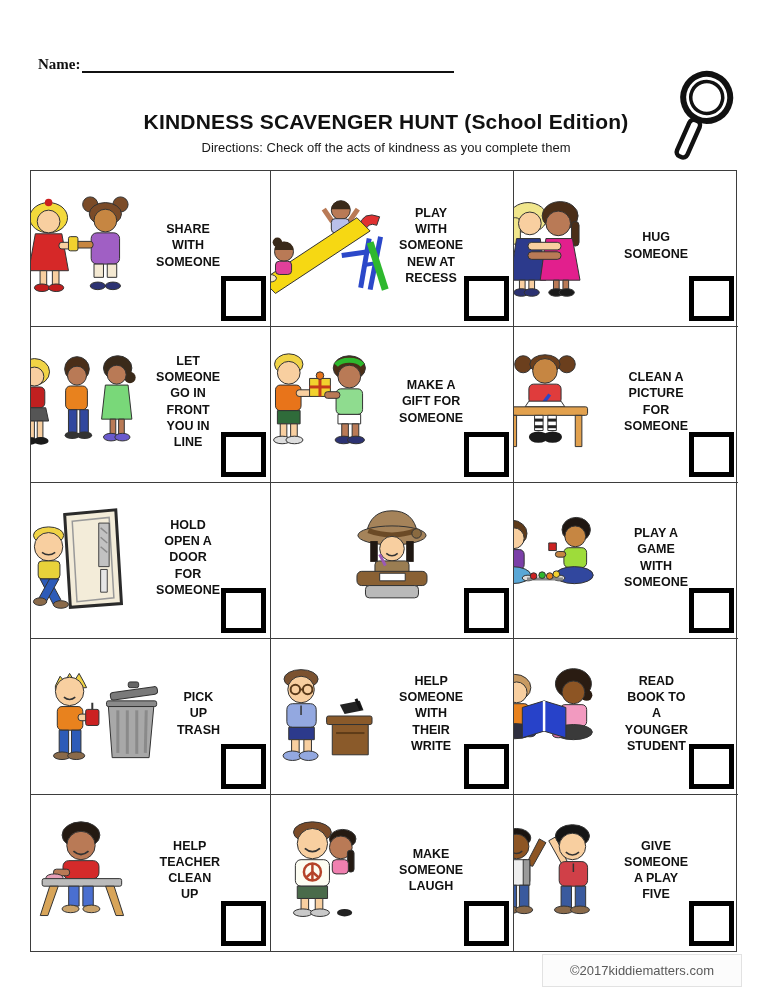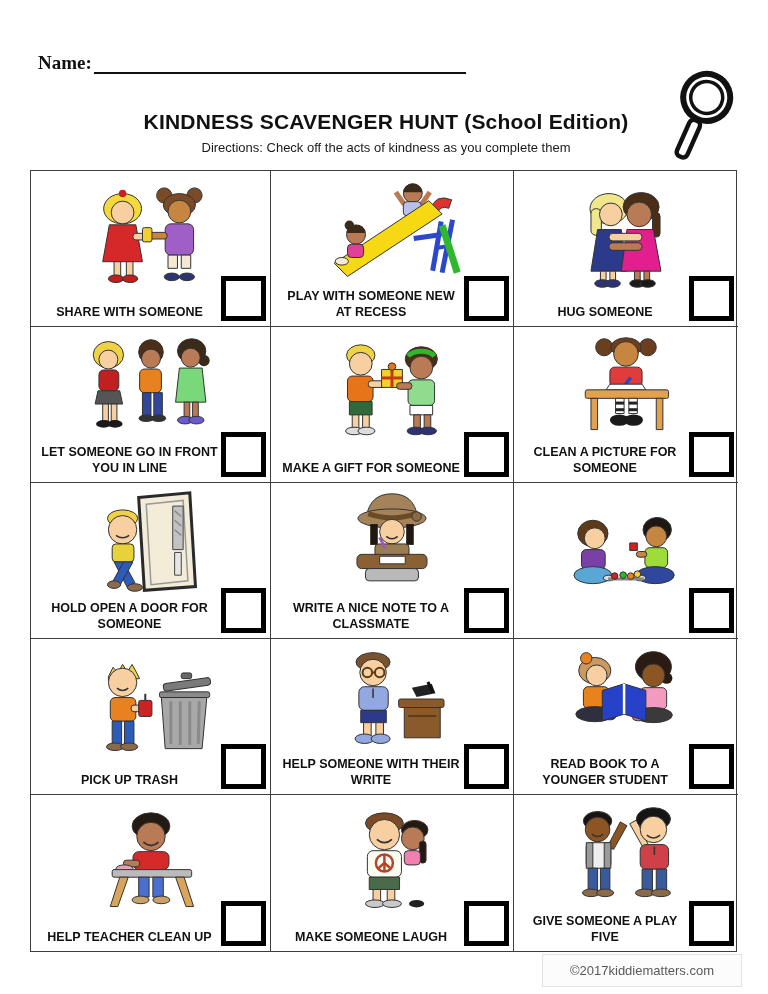--- a/index.html
+++ b/index.html
@@ -1,33 +1,33 @@
 <!DOCTYPE html>
 <html><head>
 <meta charset="utf-8">
 <style>
   html,body{margin:0;padding:0;}
   .page{width:768px;height:994px;position:relative;background:#ffffff;overflow:hidden;
         font-family:"Liberation Sans",sans-serif;color:#111;}
   
   .name-row{position:absolute;left:38px;top:52px;font-family:"Liberation Serif",serif;
-            font-weight:bold;font-size:19px;white-space:nowrap;}
+            font-weight:bold;font-size:15px;white-space:nowrap;}
   .name-line{display:inline-block;width:372px;height:19px;border-bottom:2.5px solid #111;
              vertical-align:bottom;margin-left:2px;}
   
   .header{position:absolute;left:0;top:110px;width:748px;text-align:center;}
   .title{font-size:21px;font-weight:bold;letter-spacing:0.2px;margin-left:24px;}
   .directions{font-size:13px;margin-top:6px;margin-left:24px;color:#1a1a1a;}
   .magnifier{position:absolute;top:68px;right:20px;width:94px;height:100px;}
   
   .grid{position:absolute;left:30px;top:170px;width:707px;height:782px;
         display:grid;grid-template-columns:240px 243px 224px;grid-template-rows:repeat(5,1fr);
         border:1.5px solid #3d3d3d;box-sizing:border-box;background:#fff;}
   .cell{position:relative;border-right:1.5px solid #3d3d3d;border-bottom:1.5px solid #3d3d3d;
-        display:flex;flex-direction:column;align-items:center;justify-content:flex-end;
+        display:flex;flex-direction:row;align-items:center;justify-content:flex-end;
         box-sizing:border-box;padding-bottom:5px;overflow:hidden;}
   .cell:nth-child(3n){border-right:none;}
   .cell:nth-child(n+13){border-bottom:none;}
   .illus{flex:1;display:flex;align-items:center;justify-content:center;width:100%;padding-top:3px;}
   .illus svg{height:106px;}
   .tasklabel{font-weight:bold;font-size:12.5px;line-height:1.3;text-align:center;
              padding:0 50px 1px 8px;box-sizing:border-box;width:100%;}
   .checkbox{position:absolute;right:4px;bottom:5px;width:45px;height:45px;background:#fff;
             border:5px solid #000;box-sizing:border-box;cursor:pointer;}
   
@@ -272,21 +272,20 @@
           <rect x="90" y="36" width="8" height="22" fill="#1f1712"></rect>
           <circle cx="75" cy="44" r="13" fill="#f8cfa0" stroke="#333"></circle>
           <path d="M69,49 q6,5 12,0" stroke="#333" stroke-width="1.5" fill="none"></path>
           <rect x="57" y="57" width="36" height="15" rx="4" fill="#9a7d52" stroke="#333"></rect>
           <line x1="68" y1="62" x2="62" y2="50" stroke="#9b59b6" stroke-width="3"></line>
           <rect x="38" y="68" width="74" height="15" rx="5" fill="#8a6134" stroke="#333"></rect>
           <rect x="62" y="70" width="27" height="8" fill="#ffffff" stroke="#333"></rect>
           <rect x="47" y="83" width="56" height="13" rx="4" fill="#b9b9b9" stroke="#333"></rect>
         </svg>
       </div>
-      <div class="tasklabel">WRITE A NICE NOTE TO A CLASSMATE</div>
       <div class="checkbox"></div>
     </div>
 
     <div class="cell">
       <div class="illus">
         <svg viewBox="0 0 150 112">
           <ellipse cx="40" cy="28" rx="16" ry="14" fill="#5d3a1a" stroke="#333"></ellipse>
           <circle cx="42" cy="33" r="11" fill="#f8cfa0" stroke="#333"></circle>
           <rect x="28" y="45" width="25" height="21" rx="5" fill="#7b3fa8" stroke="#333"></rect>
           <ellipse cx="40" cy="72" rx="20" ry="9" fill="#5aa7d6" stroke="#333"></ellipse>
@@ -298,20 +297,21 @@
           <rect x="79" y="38" width="8" height="8" fill="#cc2222" stroke="#333"></rect>
           <ellipse cx="106" cy="72" rx="20" ry="9" fill="#31479e" stroke="#333"></ellipse>
           <ellipse cx="90" cy="75" rx="6" ry="3" fill="#dddddd" stroke="#333"></ellipse>
           <line x1="56" y1="76" x2="94" y2="76" stroke="#888" stroke-width="3"></line>
           <circle cx="63" cy="73" r="3.5" fill="#cc2222" stroke="#333"></circle>
           <circle cx="72" cy="72" r="3.5" fill="#2eb82e" stroke="#333"></circle>
           <circle cx="80" cy="73" r="3.5" fill="#e8821e" stroke="#333"></circle>
           <circle cx="87" cy="71" r="3.5" fill="#f2d12e" stroke="#333"></circle>
         </svg>
       </div>
+      <div class="tasklabel">PLAY A GAME WITH SOMEONE</div>
       <div class="checkbox"></div>
     </div>
 
     <div class="cell">
       <div class="illus">
         <svg viewBox="0 0 150 112">
           <path d="M30,24 l5,-10 5,6 5,-9 5,8 5,-8 5,9 3,6 -33,2 z" fill="#f0d345" stroke="#333"></path>
           <circle cx="45" cy="30" r="15" fill="#f8cfa0" stroke="#333"></circle>
           <path d="M39,36 q6,5 12,0" stroke="#333" stroke-width="1.5" fill="none"></path>
           <rect x="32" y="46" width="27" height="25" rx="5" fill="#e8821e" stroke="#333"></rect>

